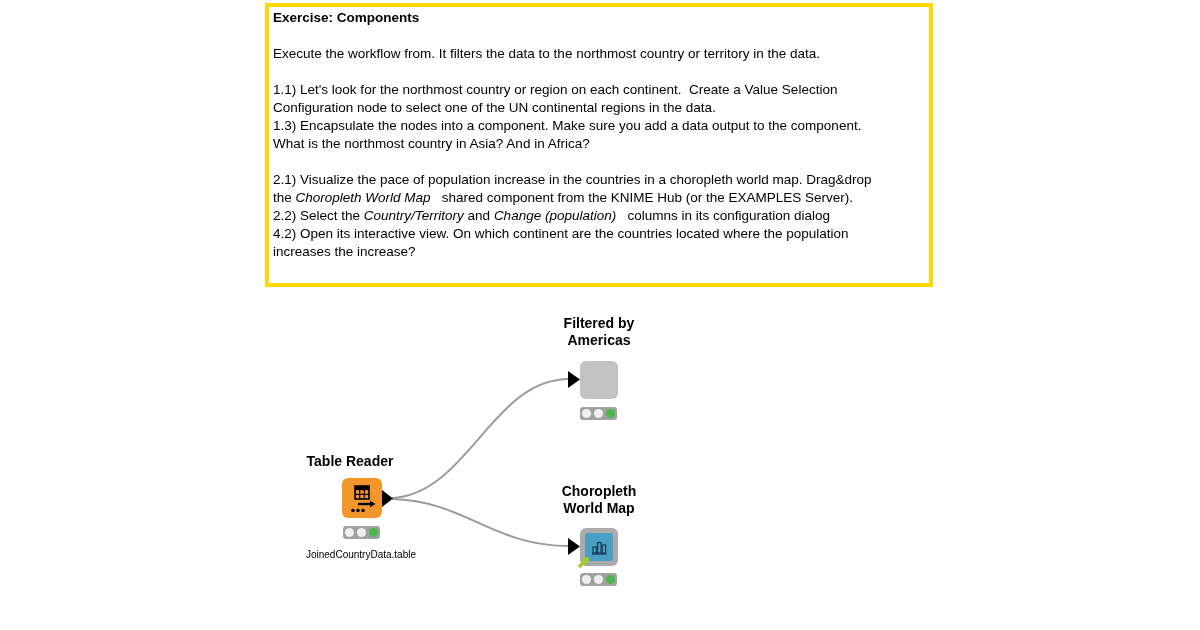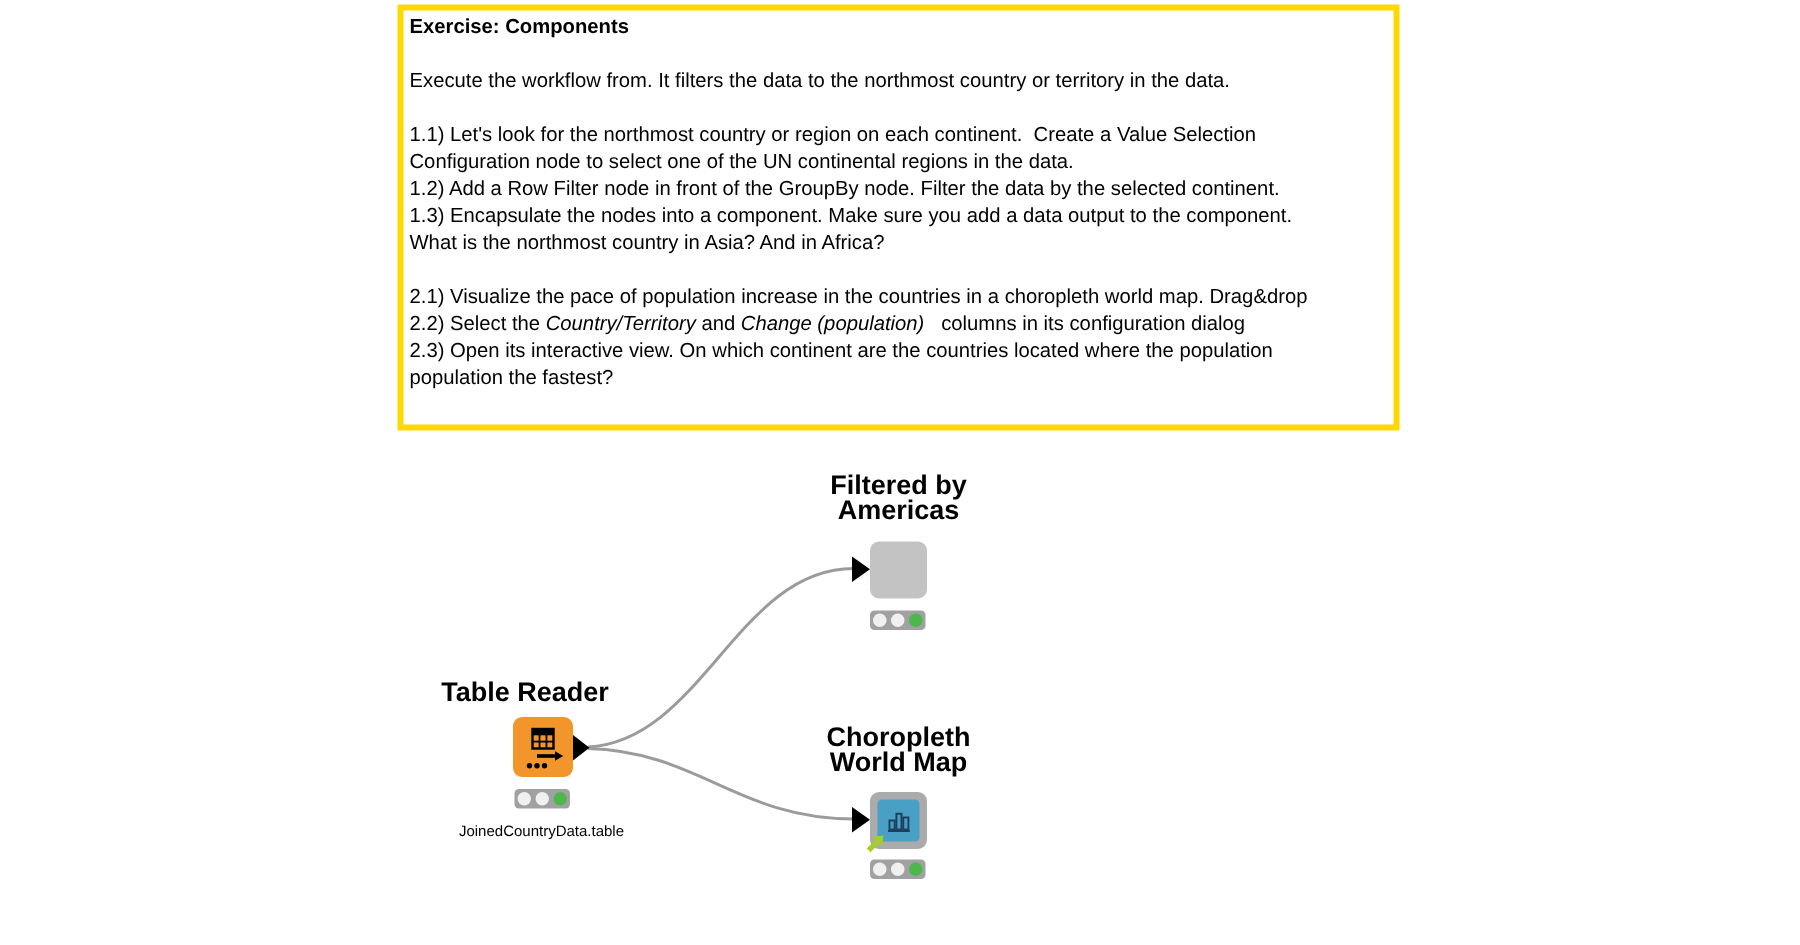--- a/index.html
+++ b/index.html
@@ -14,21 +14,21 @@
     padding:2px 4px;font-size:13.5px;line-height:18px;
   }
   .anno-title{font-weight:bold;min-height:18px;white-space:pre-wrap;}
   .anno-line{min-height:18px;white-space:pre-wrap;}
   
   .wires{position:absolute;left:0;top:0;width:1200px;height:630px;}
   .wire{stroke:#9B9B9B;stroke-width:2;fill:none;}
   .port{fill:#000;}
   
   .node-title{
-    position:absolute;font-size:18px;font-weight:bold;text-align:center;
+    position:absolute;font-size:14px;font-weight:bold;text-align:center;
     white-space:pre-line;line-height:17px;
   }
   .node-label{
     position:absolute;font-size:10px;text-align:center;
     white-space:pre-line;line-height:17px;
   }
   .node-body{position:absolute;width:40px;height:40px;border-radius:6px;}
   #tr-node{left:342px;top:478px;background:#F2962C;}
   #fa-node{left:580px;top:361px;width:38px;height:38px;background:#C3C3C3;}
   #cm-node{left:580px;top:528px;width:38px;height:38px;background:#ABABAB;}
@@ -60,28 +60,28 @@
 <div class="canvas">
 
   <div class="annotation">
     <div class="anno-title">Exercise: Components</div>
     <div id="anno-lines">
         <div class="anno-line"></div>
         <div class="anno-line"><span>Execute the workflow from. It filters the data to the northmost country or territory in the data.</span></div>
         <div class="anno-line"></div>
         <div class="anno-line"><span>1.1) Let's look for the northmost country or region on each continent.  Create a Value Selection</span></div>
         <div class="anno-line"><span>Configuration node to select one of the UN continental regions in the data.</span></div>
-        <div class="anno-line"><span>1.2) Add a Row Filter node in front of the GroupBy node. Filter the data by the selected continent.</span></div>
         <div class="anno-line"><span>1.3) Encapsulate the nodes into a component. Make sure you add a data output to the component.</span></div>
         <div class="anno-line"><span>What is the northmost country in Asia? And in Africa?</span></div>
         <div class="anno-line"></div>
         <div class="anno-line"><span>2.1) Visualize the pace of population increase in the countries in a choropleth world map. Drag&amp;drop</span></div>
+        <div class="anno-line"><span>the </span><em>Choropleth World Map</em><span>   shared component from the KNIME Hub (or the EXAMPLES Server).</span></div>
         <div class="anno-line"><span>2.2) Select the </span><em>Country/Territory</em><span> and </span><em>Change (population)</em><span>   columns in its configuration dialog</span></div>
-        <div class="anno-line"><span>2.3) Open its interactive view. On which continent are the countries located where the population</span></div>
-        <div class="anno-line"><span>population the fastest?</span></div>
+        <div class="anno-line"><span>4.2) Open its interactive view. On which continent are the countries located where the population</span></div>
+        <div class="anno-line"><span>increases the increase?</span></div>
       </div>
   </div>
 
   <svg class="wires" viewBox="0 0 1200 630">
     <path class="wire" d="M392,498 C468,494 492,379 569,379"></path>
     <path class="wire" d="M392,499 C466,501 492,546 569,546"></path>
     <polygon class="port" points="382,490 382,507 393,498.5"></polygon>
     <polygon class="port" points="568,371 568,388 580,379.5"></polygon>
     <polygon class="port" points="568,538 568,555 580,546.5"></polygon>
   </svg>

